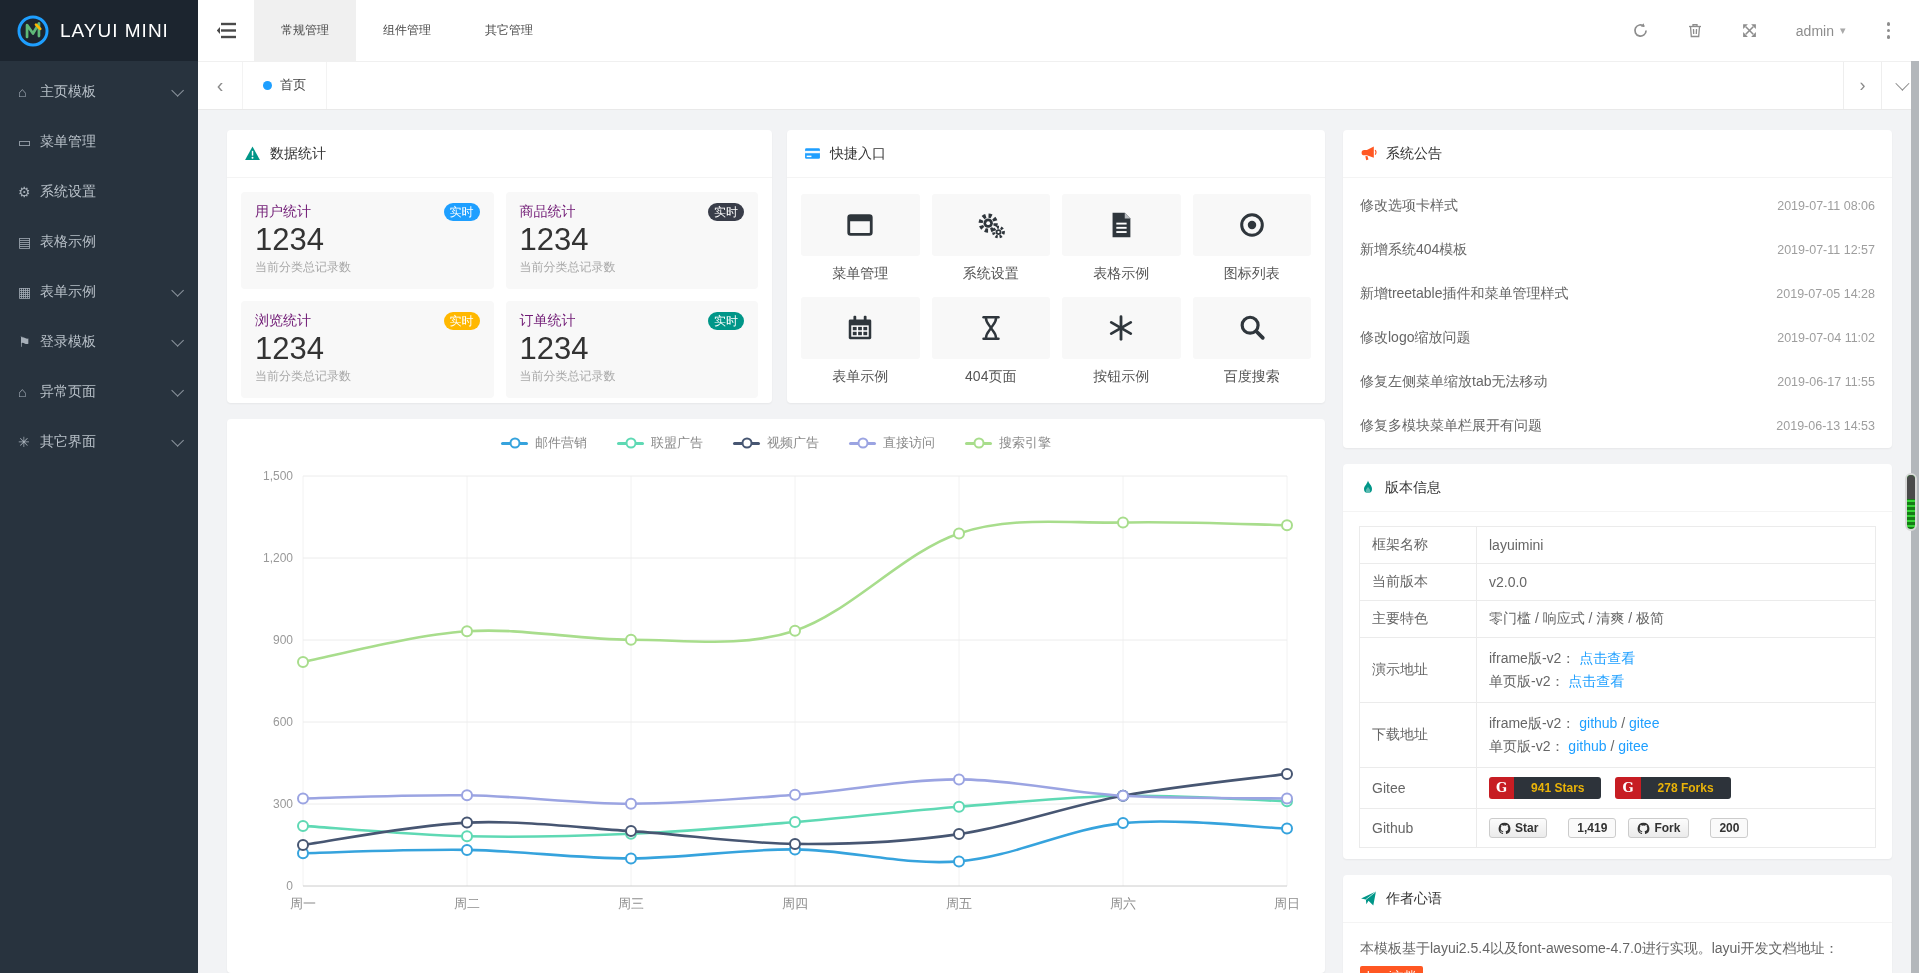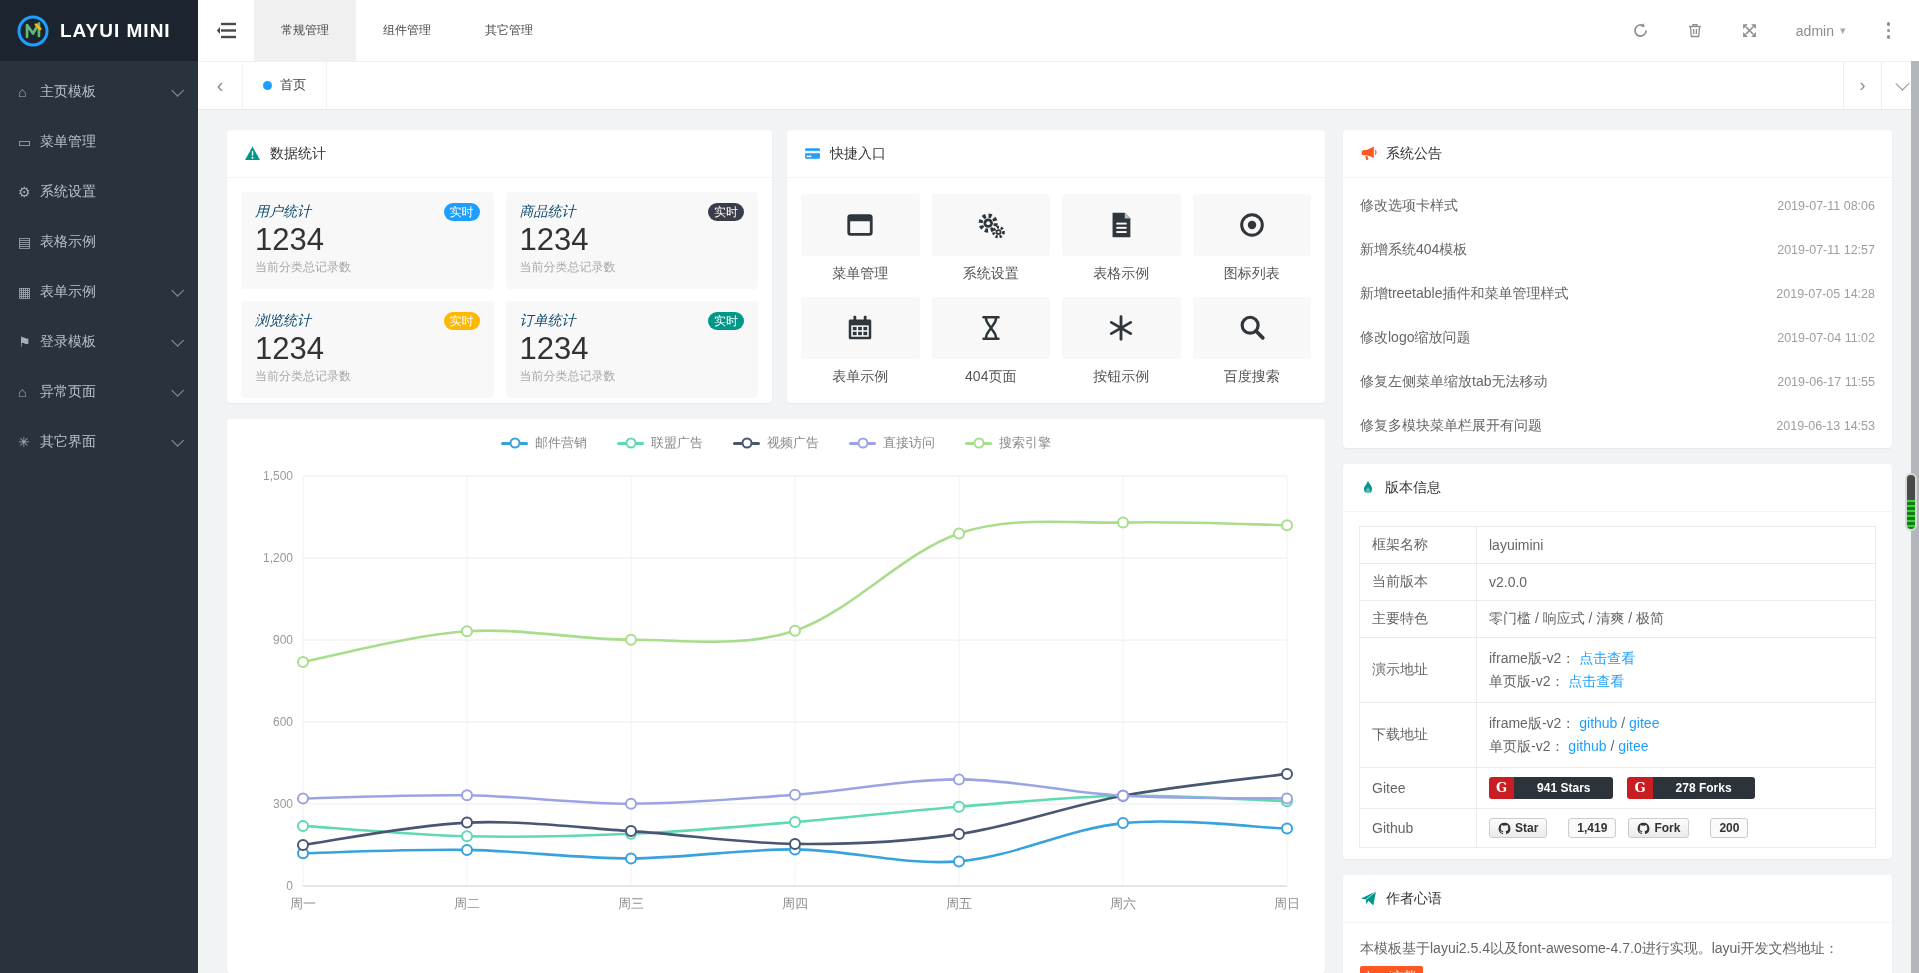--- a/index.html
+++ b/index.html
@@ -2,21 +2,21 @@
 <html><head>
 <meta charset="utf-8">
 <style>
   html,body{margin:0;padding:0;}
   body{width:1919px;height:973px;overflow:hidden;font-family:"Liberation Sans","DejaVu Sans",sans-serif;background:#f2f3f5;-webkit-font-smoothing:antialiased;}
   .app{position:relative;width:1919px;height:973px;}
 
   
   .sidebar{position:absolute;left:0;top:0;bottom:0;width:198px;background:#28333e;z-index:5;}
   .logo{height:61px;display:flex;align-items:center;gap:10px;padding:0 16px;background:#1c252f;cursor:pointer;}
-  .logo-title{color:#fff;font-size:19px;font-weight:bold;letter-spacing:1px;}
+  .logo-title{color:#fff;font-size:19px;font-weight:normal;letter-spacing:1px;}
   .menu{padding-top:6px;}
   .menu-item{height:50px;display:flex;align-items:center;padding:0 18px;color:#b8c0c8;font-size:14px;cursor:pointer;}
   .mi-icon{width:22px;font-size:14px;color:#a6afb8;flex:none;}
   .mi-label{flex:1;}
   .mi-caret{width:8px;height:8px;border-right:1.5px solid #8a939c;border-bottom:1.5px solid #8a939c;transform:rotate(45deg) translateY(-3px);flex:none;}
 
   
   .topbar{position:absolute;left:198px;top:0;right:0;height:61px;background:#fff;border-bottom:1px solid #f0f0f0;display:flex;align-items:stretch;z-index:4;}
   .hamburger{width:56px;display:flex;align-items:center;justify-content:center;cursor:pointer;}
   .toptabs{display:flex;align-items:stretch;}
@@ -44,21 +44,21 @@
   .row-top{display:flex;gap:15px;}
   .col-right{width:549px;flex:none;display:flex;flex-direction:column;gap:16px;}
   .card{background:#fff;border-radius:4px;box-shadow:0 1px 2px rgba(0,0,0,.05);}
   .card-header{height:47px;display:flex;align-items:center;gap:9px;padding:0 17px;font-size:14px;color:#333;border-bottom:1px solid #f4f4f4;}
 
   
   #stats-card{width:545px;flex:none;height:273px;box-sizing:border-box;}
   .stats-grid{display:grid;grid-template-columns:1fr 1fr;gap:12px;padding:14px;}
   .stat-box{background:#f8f8f8;border-radius:4px;padding:11px 14px;height:97px;box-sizing:border-box;}
   .stat-top{display:flex;align-items:flex-start;justify-content:space-between;}
-  .stat-label{font-size:14px;color:#0c4a6e;font-style:italic;}
+  .stat-label{font-size:14px;color:#701a75;}
   .stat-badge{font-size:12px;color:#fff;padding:2px 6px;border-radius:9px;line-height:14px;}
   .stat-value{font-size:31px;color:#333;margin-top:1px;line-height:36px;}
   .stat-sub{font-size:12px;color:#a8a8a8;margin-top:1px;}
 
   
   #quick-card{flex:1;height:273px;box-sizing:border-box;}
   .quick-grid{display:grid;grid-template-columns:repeat(4,1fr);gap:14px 12px;padding:16px 14px;}
   .quick-item{text-align:center;cursor:pointer;}
   .quick-tile{background:#f8f8f8;border-radius:3px;height:62px;display:flex;align-items:center;justify-content:center;}
   .quick-label{font-size:14px;color:#555;margin-top:9px;}
@@ -81,21 +81,21 @@
 
   
   #version-card{height:395px;box-sizing:border-box;}
   .version-table{border-collapse:collapse;margin:14px 16px;width:calc(100% - 32px);}
   .version-table td{border:1px solid #ebebeb;font-size:14px;color:#666;padding:9px 12px;vertical-align:middle;}
   .version-table td.vt-label{width:92px;}
   .vt-line{line-height:23px;white-space:nowrap;}
   .vt-link{color:#1E9FFF;text-decoration:none;cursor:pointer;}
   .gitee-badge{display:inline-flex;margin-right:14px;font-weight:bold;cursor:pointer;}
   .gb-l{background:#c71d23;color:#fff;font-size:13px;padding:3px 7px;border-radius:3px 0 0 3px;font-family:"DejaVu Serif",serif;}
-  .gb-r{background:#2d333a;color:#ffffff;font-size:12px;padding:4px 23px;border-radius:0 3px 3px 0;}
+  .gb-r{background:#2d333a;color:#eab308;font-size:12px;padding:4px 17px;border-radius:0 3px 3px 0;}
   .gh-badge{display:inline-flex;gap:21px;margin-right:12px;cursor:pointer;}
   .gh-btn,.gh-cnt{display:inline-flex;align-items:center;gap:4px;border:1px solid #ccc;border-radius:3px;padding:2px 8px;font-size:12px;font-weight:bold;color:#333;background:linear-gradient(#fcfcfc,#ebebeb);}
   .gh-cnt{background:#fafafa;}
 
   
   #author-card{min-height:180px;}
   .author-body{padding:12px 17px;font-size:14px;color:#666;line-height:27px;}
   .badge-orange{display:inline-block;background:#FF5722;color:#fff;font-size:12px;line-height:17px;padding:2px 7px;border-radius:2px;cursor:pointer;}
 
   

